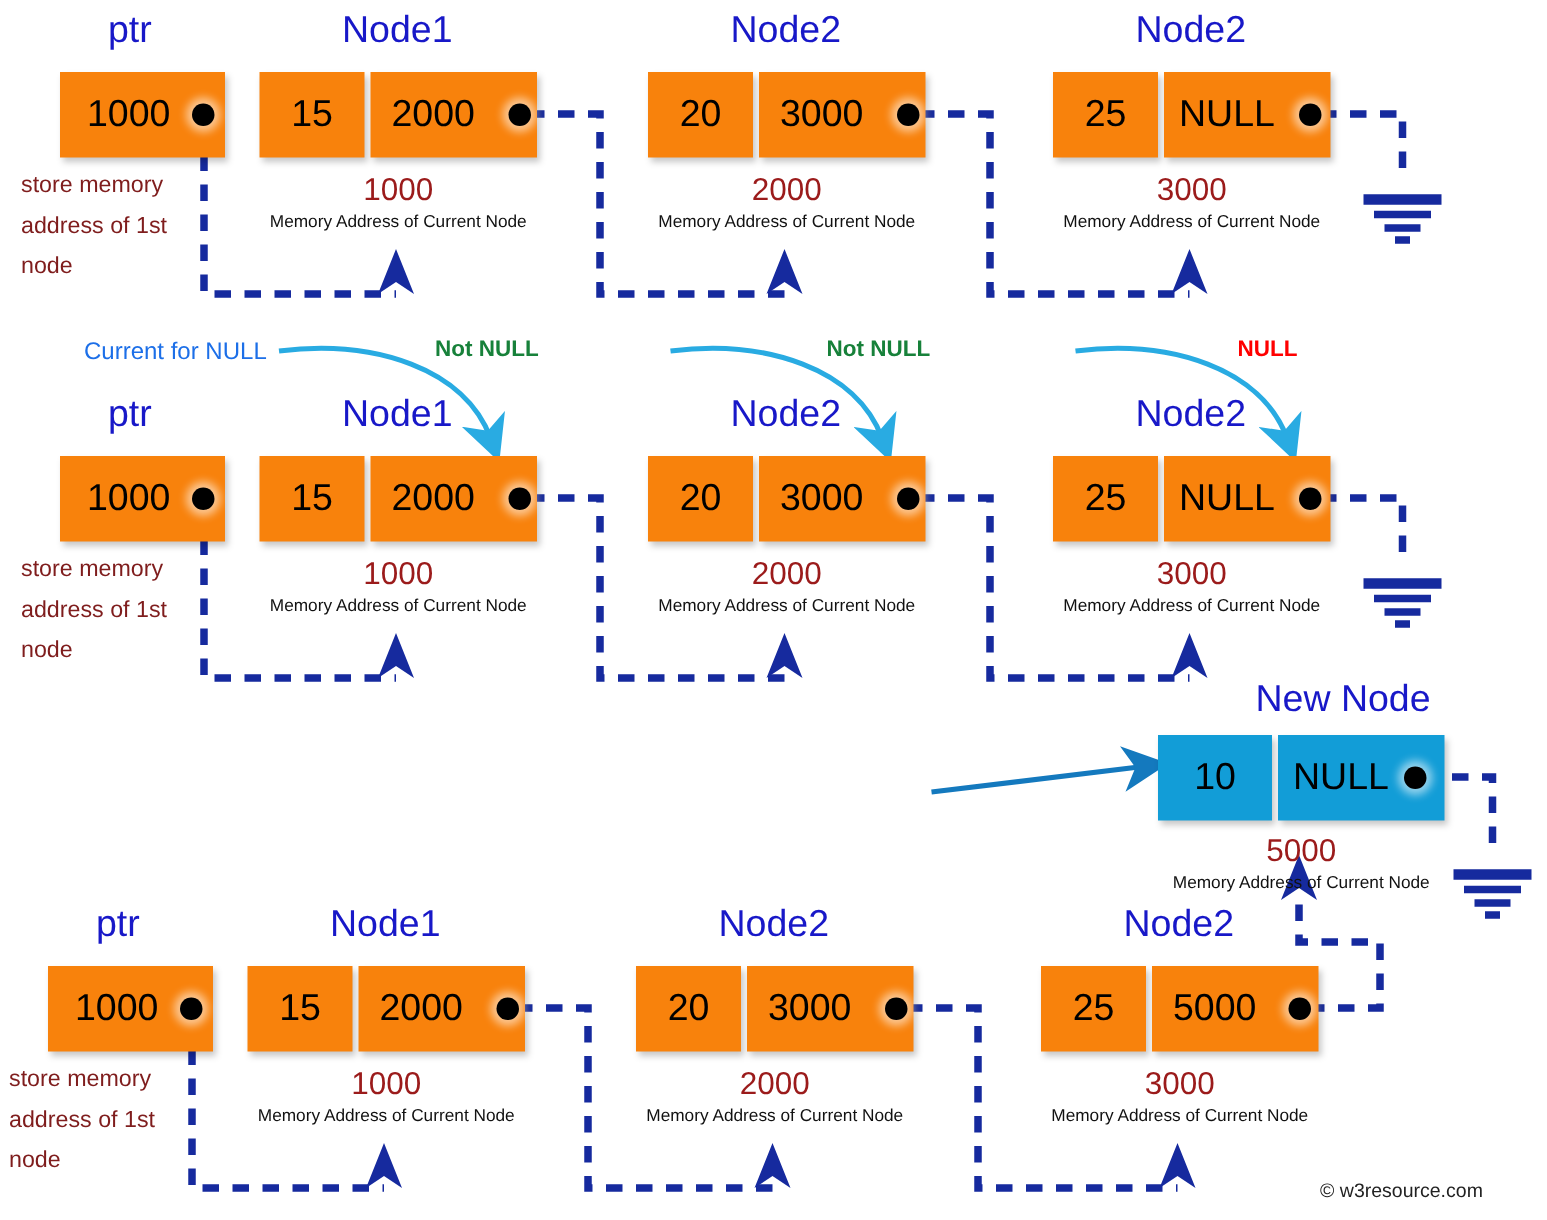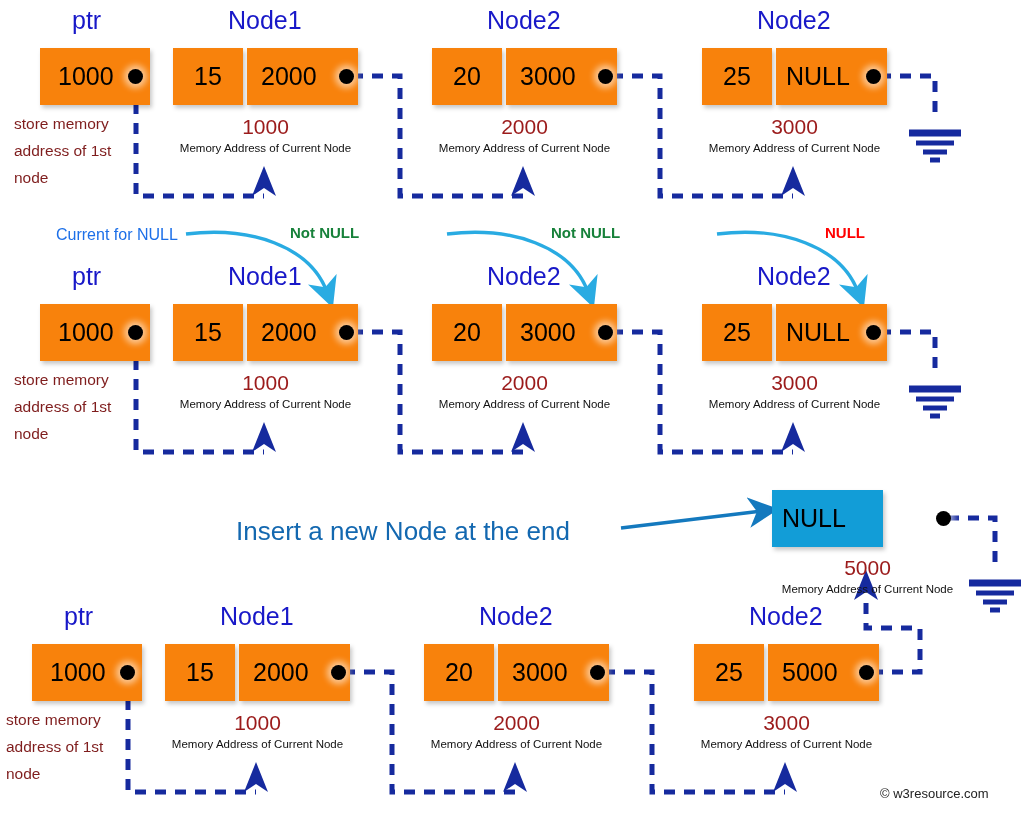--- a/index.html
+++ b/index.html
@@ -201,23 +201,24 @@
 
   <div class="nodetitle" style="left:757px;top:262px;">Node2</div>
   <div class="node" style="left:702px;top:304px;">
     <div class="cell" style="width:70px;height:57px;">25</div>
     <div class="cell linkcell tight" style="width:111px;height:57px;">NULL</div>
   </div>
   <div class="dot" style="left:866px;top:325px;"></div>
   <div class="addr" style="left:702px;top:371px;width:185px;">3000</div>
   <div class="addrcap" style="left:687px;top:398px;width:215px;">Memory Address of Current Node</div>
 
-  <div class="bigblue" style="left:236px;top:516px;">Insert a new Node at the end</div>
-
+
+  <div class="nodetitle" style="left:837px;top:452px;">New Node</div>
   <div class="node" style="left:772px;top:490px;">
+    <div class="cell blue" style="width:76px;height:57px;">10</div>
     <div class="cell blue linkcell tight" style="width:111px;height:57px;">NULL</div>
   </div>
   <div class="dot" style="left:936px;top:511px;"></div>
   <div class="addr" style="left:772px;top:556px;width:191px;">5000</div>
   <div class="addrcap" style="left:760px;top:583px;width:215px;">Memory Address of Current Node</div>
 
   <div class="nodetitle" style="left:64px;top:602px;">ptr</div>
   <div class="node" style="left:32px;top:644px;">
     <div class="cell ptrcell" style="width:110px;height:57px;">1000</div>
   </div>

